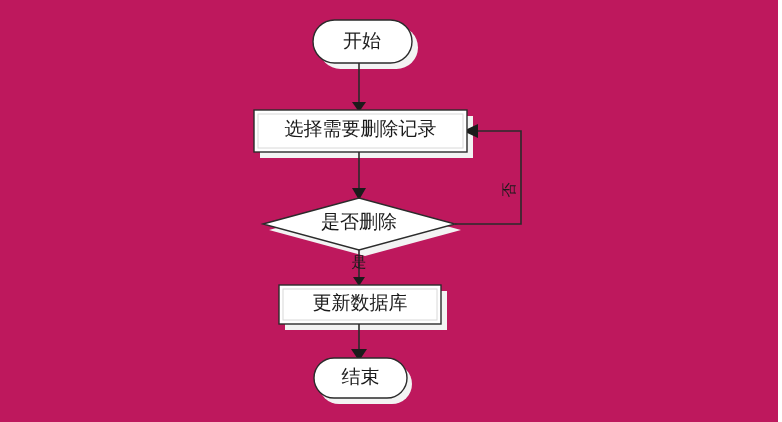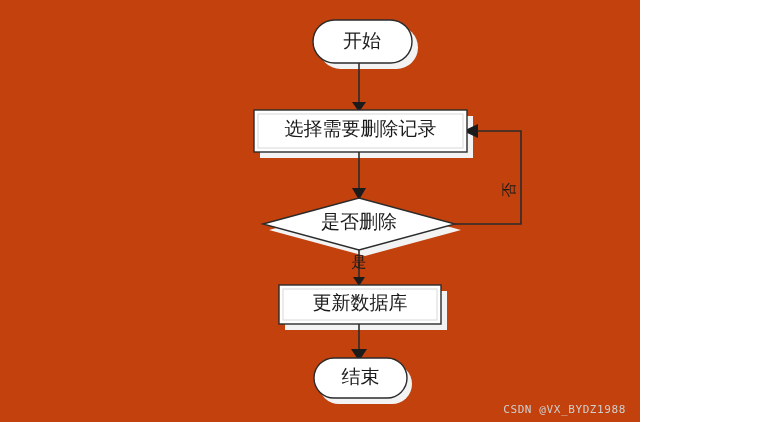--- a/index.html
+++ b/index.html
@@ -5,23 +5,23 @@
   html, body {
     margin: 0;
     padding: 0;
     background: #ffffff;
   }
   body {
     font-family: "Liberation Sans", "DejaVu Sans", sans-serif;
   }
   #canvas {
     position: relative;
-    width: 640px;
+    width: 778px;
     height: 422px;
-    background: #c2410c;
+    background: #be185d;
     overflow: hidden;
   }
   #flow-svg {
     position: absolute;
     left: 0;
     top: 0;
     width: 782px;
     height: 422px;
   }
   .node-text {
@@ -142,15 +142,14 @@
       <rect class="shape-stroke" x="314" y="358" width="93" height="40" rx="20" ry="20"></rect>
       <text class="node-text" x="360.5" y="378.5">结束</text>
     </g>
 
     <text class="edge-label" x="359" y="264">是</text>
 
     <text class="edge-label-vertical" x="511" y="190" transform="rotate(-90 511 190)">否</text>
 
   </svg>
 
-  <div id="watermark">CSDN @VX_BYDZ1988</div>
 
 </div>
 
 </body></html>

